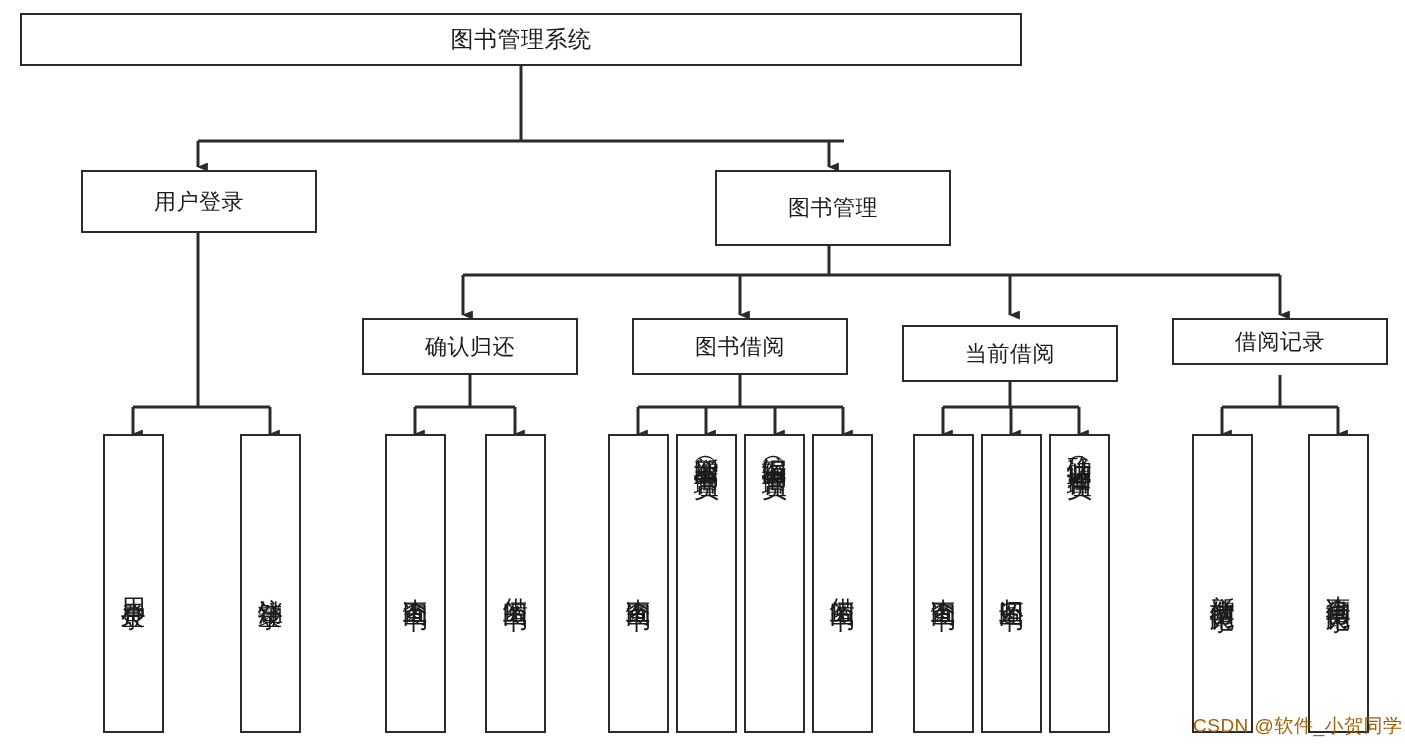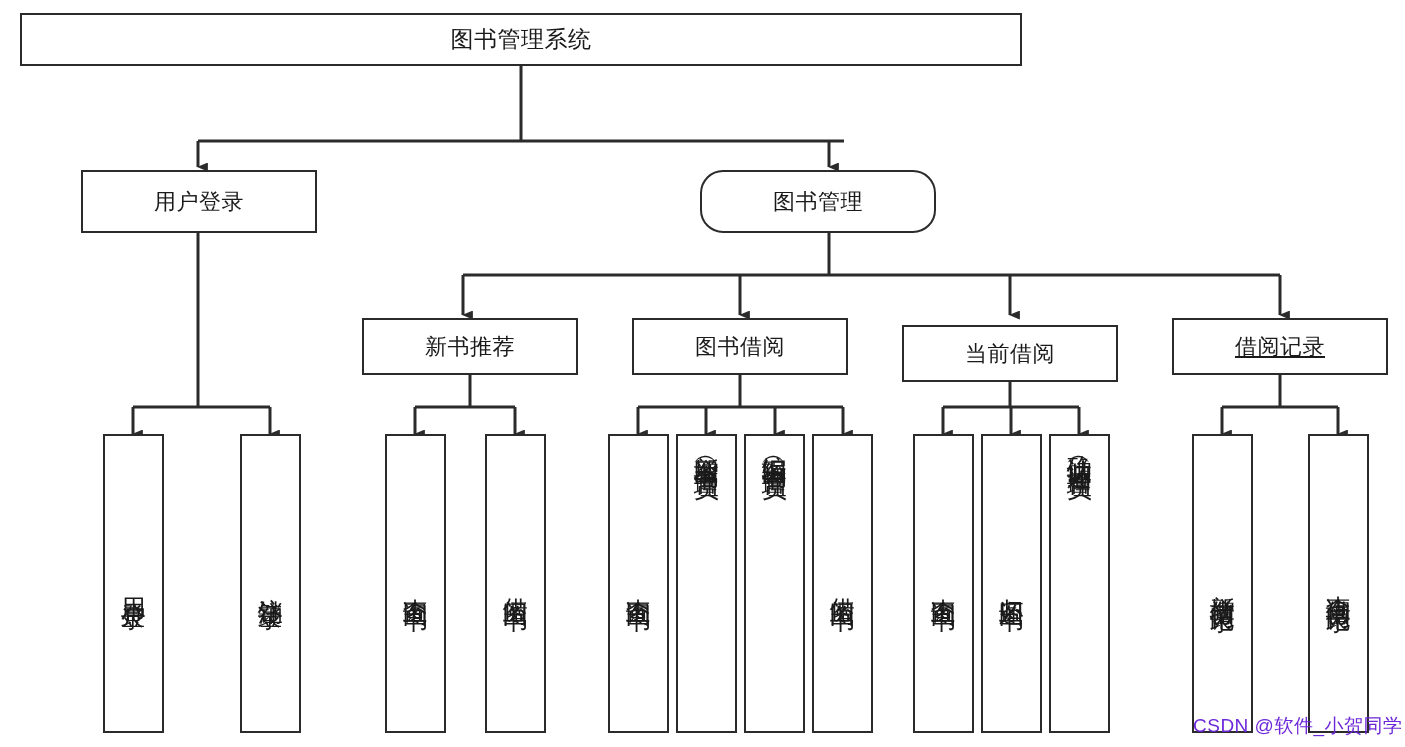--- a/index.html
+++ b/index.html
@@ -42,21 +42,21 @@
     line-height:1.06;
     letter-spacing:3px;
     white-space:nowrap;
   }
   .node.v.mid{align-items:center;}
   .node.v.top{align-items:flex-start;}
   .watermark{
     position:absolute;
     left:1193px;top:713px;
     font-size:19px;
-    color:#6d28d9;
+    color:#a16207;
     letter-spacing:.5px;
     white-space:nowrap;
     user-select:none;
   }
 </style>
 </head>
 <body>
 
 <div id="canvas">
 
@@ -111,34 +111,34 @@
     </g>
   </svg>
 
   <div class="node h root" style="left:20px;top:13px;width:1002px;height:53px;">
     <span class="lbl">图书管理系统</span>
   </div>
 
   <div class="node h" style="left:81px;top:170px;width:236px;height:63px;">
     <span class="lbl">用户登录</span>
   </div>
-  <div class="node h" style="left:700px;top:170px;width:236px;height:63px;border-radius:23px;">
+  <div class="node h" style="left:715px;top:170px;width:236px;height:76px;">
     <span class="lbl">图书管理</span>
   </div>
 
   <div class="node h" style="left:362px;top:318px;width:216px;height:57px;">
-    <span class="lbl">新书推荐</span>
+    <span class="lbl">确认归还</span>
   </div>
   <div class="node h" style="left:632px;top:318px;width:216px;height:57px;font-family:Liberation Serif, serif;">
     <span class="lbl">图书借阅</span>
   </div>
   <div class="node h" style="left:902px;top:325px;width:216px;height:57px;">
     <span class="lbl">当前借阅</span>
   </div>
-  <div class="node h" style="left:1172px;top:318px;width:216px;height:57px;text-decoration:underline;">
+  <div class="node h" style="left:1172px;top:318px;width:216px;height:47px;">
     <span class="lbl">借阅记录</span>
   </div>
 
   <div class="node v mid" style="left:103px;top:434px;width:61px;height:299px;">
     <span class="lbl">用户登录</span>
   </div>
   <div class="node v mid" style="left:240px;top:434px;width:61px;height:299px;">
     <span class="lbl">注销登录</span>
   </div>
 

